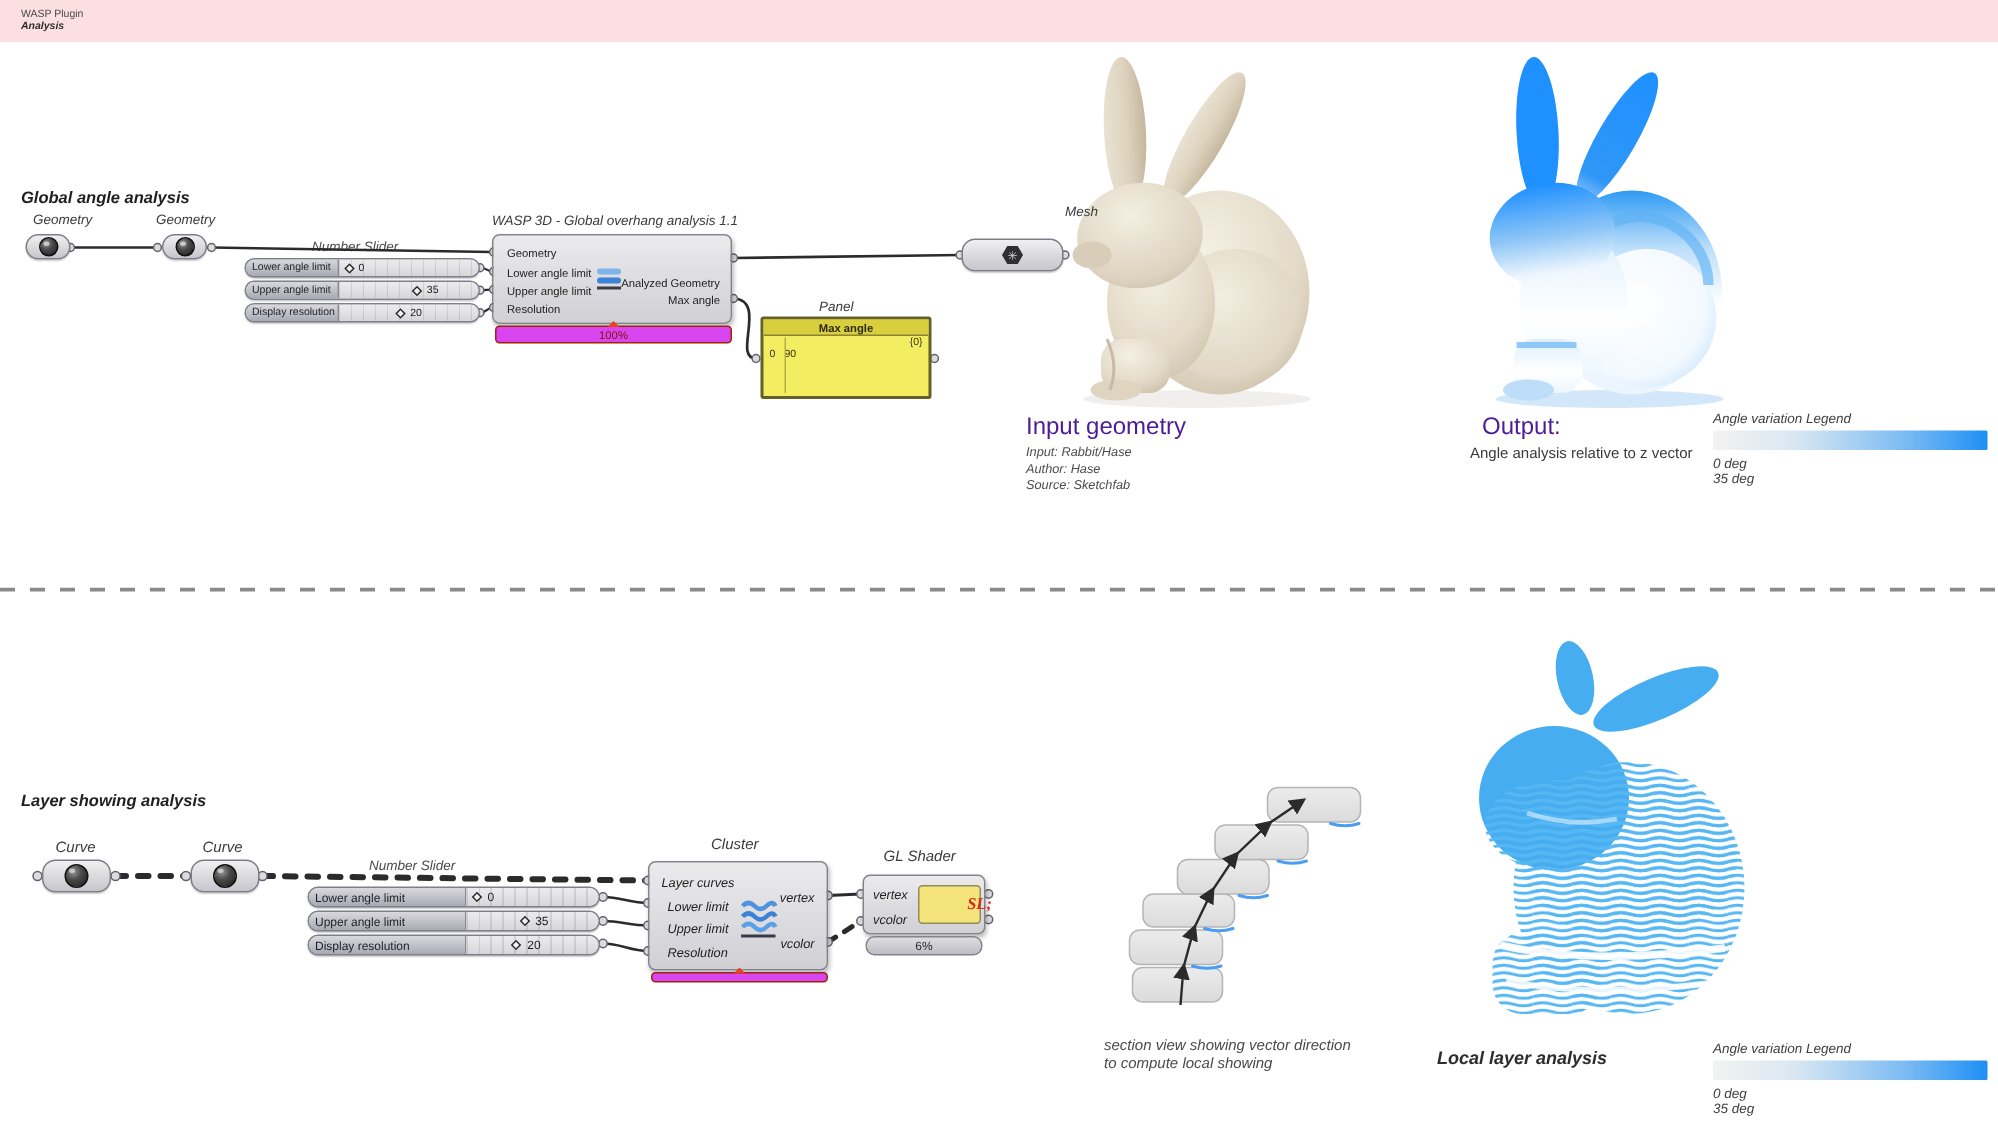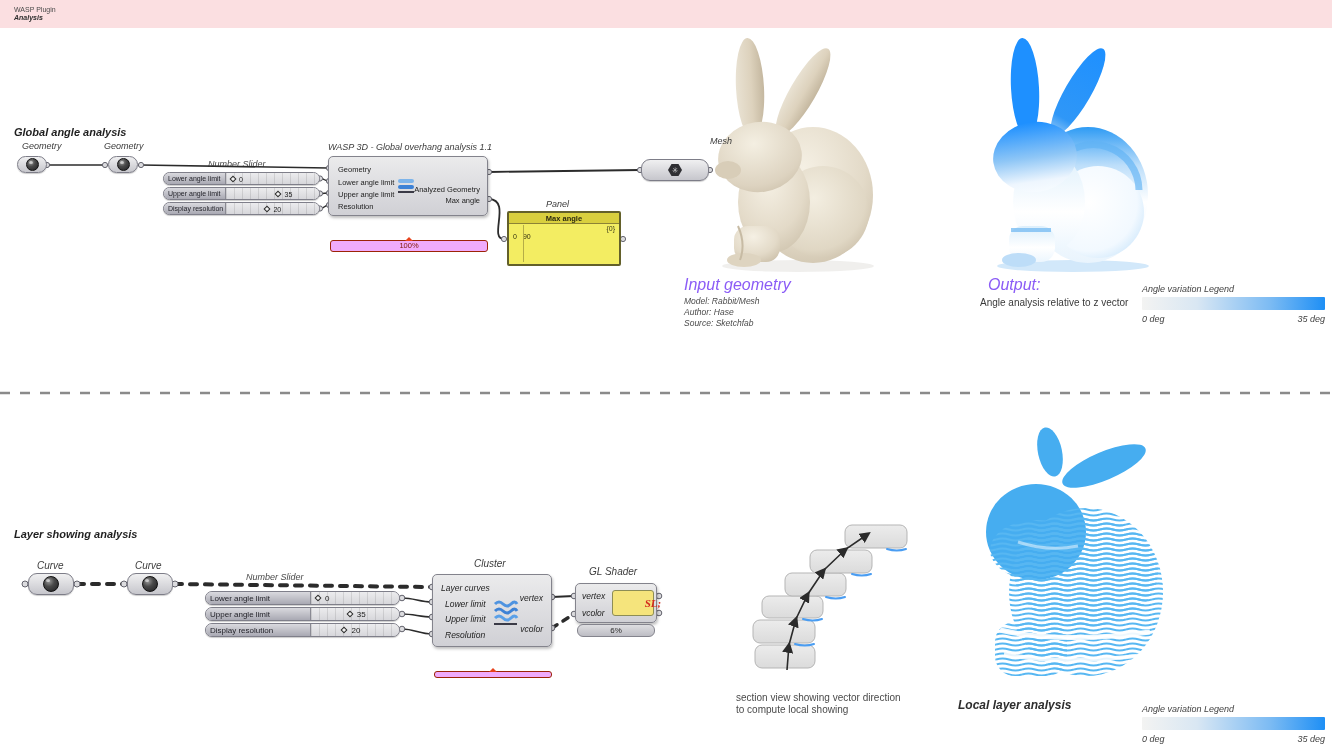--- a/index.html
+++ b/index.html
@@ -49,22 +49,22 @@
     border:1px solid #2c2c2c; transform:translate(-50%,-50%) rotate(45deg); }
   .sl-val { position:absolute; top:50%; transform:translateY(-50%); color:#1c1c1c; white-space:nowrap; }
   .s-top { height:13px; font-size:7px; } .s-top .sl-lbl { width:62px; font-size:7px; }
   .s-bot { height:14px; font-size:8px; } .s-bot .sl-lbl { width:105px; font-size:8px; }
 
   
   .gh-comp { position:absolute; border:1px solid #83838c; border-radius:5px;
     background:linear-gradient(#ebebec,#d0d0d5); box-shadow:1px 2px 3px rgba(0,0,0,.25); z-index:3; }
   .port { position:absolute; font-size:7.5px; color:#222; white-space:nowrap; transform:translateY(-50%); }
   .port.big { font-size:8.5px;font-style:italic; }
-  .redbar { position:absolute; background:#f0abfc; border:1px solid #9c2408; border-radius:3px;
-    color:#7d1500; font-size:7.5px; display:flex; justify-content:center; z-index:3;margin-top:23px; }
+  .redbar { position:absolute; background:#d946ef; border:1px solid #9c2408; border-radius:3px;
+    color:#7d1500; font-size:7.5px; display:flex; align-items:center; justify-content:center; z-index:3; }
   .notch { position:absolute; top:-4px; left:50%; transform:translateX(-50%);
     width:0; height:0; border-left:4px solid transparent; border-right:4px solid transparent;
     border-bottom:4px solid #e8431c; }
   .graybar { position:absolute; background:linear-gradient(#dedee1,#bdbdc4); border:1px solid #84848d;
     border-radius:6px; color:#2c2c2c; font-size:8px; display:flex; align-items:center; justify-content:center; z-index:3; }
 
   
   .icon-bars { position:absolute; width:16px; }
   .icon-bars .b1 { height:4px; border-radius:2px; background:#7db4ea; margin-bottom:2px; }
   .icon-bars .b2 { height:4px; border-radius:2px; background:#3d82d6; margin-bottom:2px; }
@@ -79,32 +79,32 @@
   
   .panel { position:absolute; background:#f3ed62; border:2px solid #63602a; border-radius:2px; z-index:3; }
   .panel-hd { height:11px; background:#d9cf3e; border-bottom:1px solid #8c8335;
     font-size:7.5px; font-weight:bold; color:#2c2a10; text-align:center; line-height:11px; }
   .panel-path { text-align:right; font-size:7px; color:#3c3a18; padding:1px 4px 0 0; }
   .panel-row { position:relative; font-size:7px; color:#33310f; padding:1px 0 0 4px; }
   .panel-row .idx { display:inline-block; width:8px; }
   .panel-vline { position:absolute; top:12px; bottom:2px; left:14px; width:1px; background:#b5ad47; }
 
   
-  .h-big { position:absolute; font-size:16px; color:#8b5cf6; z-index:3;font-style:italic; }
+  .h-big { position:absolute; font-size:16px; color:#4c1d95; z-index:3; }
   .meta { position:absolute; font-size:8.5px; font-style:italic; color:#4c4c4c; line-height:11px; z-index:3; }
   .sub { position:absolute; font-size:10px; color:#3a3a3a; z-index:3; }
-  .cap-italic { position:absolute; font-size:10px; color:#4a4a4a; line-height:12px; z-index:3; }
+  .cap-italic { position:absolute; font-size:10px; font-style:italic; color:#4a4a4a; line-height:12px; z-index:3; }
   .cap-bold { position:absolute; font-size:12px; font-weight:bold; font-style:italic; color:#2d2d2d; z-index:3; }
 
   
   .legend { position:absolute; width:183px; z-index:3; }
-  .legend .t { font-size:9px; font-style:italic; color:#3f3f3f; margin-bottom:3px;margin-top:10px; }
+  .legend .t { font-size:9px; font-style:italic; color:#3f3f3f; margin-bottom:3px; }
   .legend .bar { height:13px; border-radius:1px;
     background:linear-gradient(90deg,#f3f3f2 0%,#d9e7f3 30%,#7cbbf3 70%,#1e8ff5 100%); }
-  .legend .ends { display:flex; justify-content:space-between; font-size:9px; font-style:italic; color:#3f3f3f; margin-top:4px; }
+  .legend .ends { display:flex; justify-content:space-between; font-size:9px; font-style:italic; color:#3f3f3f; margin-top:4px;flex-direction:column; }
 
   .bunny-wrap { position:absolute; z-index:1; }
 </style>
 </head>
 <body>
 
 <div id="canvas">
 
   <div class="banner">
     <div class="l1">WASP Plugin</div>
@@ -320,21 +320,21 @@
       <ellipse cx="96" cy="172" rx="36" ry="50" fill="url(#bChest)"></ellipse>
       <rect x="56" y="196" width="46" height="36" rx="14" fill="url(#bChest)"></rect>
       <path d="M58,200 h40" stroke="#6db7f2" stroke-width="4" opacity=".7"></path>
       <ellipse cx="66" cy="230" rx="17" ry="7" fill="#bdddf8"></ellipse>
       <ellipse cx="82" cy="127" rx="42" ry="35" transform="rotate(-8 82 127)" fill="url(#bHead)"></ellipse>
     </svg>
   </div>
 
   <div class="h-big" style="left:684px; top:276px;">Input geometry</div>
   <div class="meta" style="left:684px; top:296px;">
-    <div>Model: Rabbit/Mesh</div>
+    <div>Input: Rabbit/Hase</div>
     <div>Author: Hase</div>
     <div>Source: Sketchfab</div>
   </div>
   <div class="h-big" style="left:988px; top:276px;">Output:</div>
   <div class="sub" style="left:980px; top:297px;">Angle analysis relative to z vector</div>
 
   <div class="legend" style="left:1142px; top:274px;">
     <div class="t">Angle variation Legend</div>
     <div class="bar"></div>
     <div class="ends">

